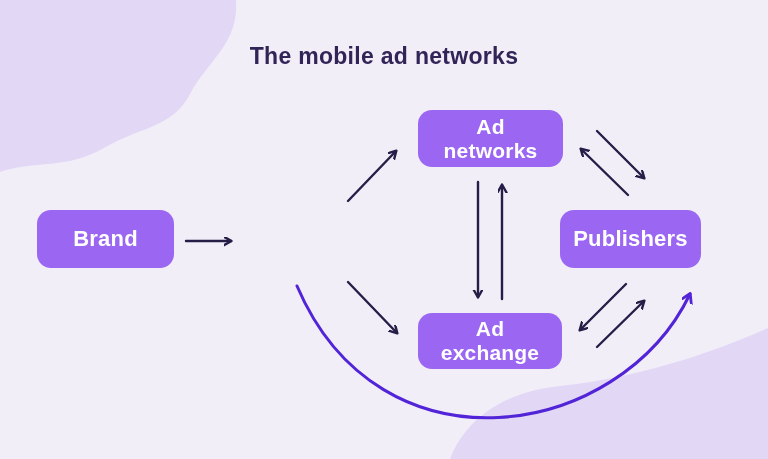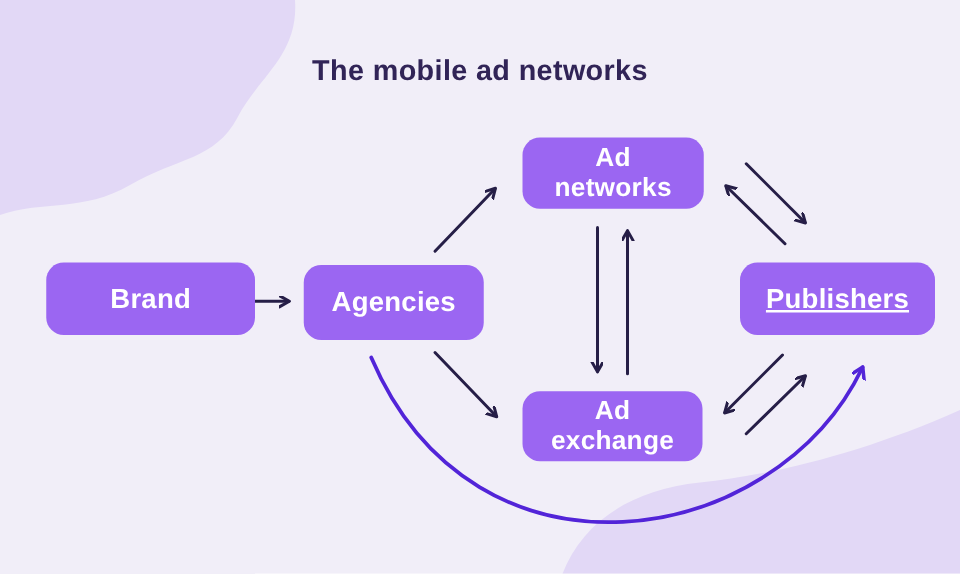--- a/index.html
+++ b/index.html
@@ -36,27 +36,27 @@
     background:var(--node);
     color:var(--node-text);
     border-radius:14px;
     font-weight:700;
     font-size:22px;
     text-align:center;
     line-height:1.12;
     letter-spacing:.2px;
   }
   .node .lbl{display:block;}
-  .node-brand{left:37px;top:210px;width:167px;height:58px;}
+  .node-brand{left:37px;top:210px;width:137px;height:58px;}
   .node-agencies{left:243px;top:212px;width:144px;height:60px;}
   .node-ad-networks{left:418px;top:110px;width:145px;height:57px;font-size:21px;}
   .node-ad-networks .lbl{max-width:108px;}
   .node-ad-exchange{left:418px;top:313px;width:144px;height:56px;font-size:21px;}
   .node-ad-exchange .lbl{max-width:108px;}
-  .node-publishers{left:592px;top:210px;width:156px;height:58px;text-decoration:underline;}
+  .node-publishers{left:560px;top:210px;width:141px;height:58px;}
   .edge{stroke:var(--arrow);stroke-width:2.4;fill:none;stroke-linecap:round;}
   .edge-head{stroke:var(--arrow);stroke-width:2.4;fill:none;stroke-linecap:round;stroke-linejoin:round;}
   .flow{stroke:var(--flow-arrow);stroke-width:3;fill:none;stroke-linecap:round;}
   .flow-head{stroke:var(--flow-arrow);stroke-width:2.8;fill:none;stroke-linecap:round;stroke-linejoin:round;}
 </style>
 </head>
 <body>
 
 <div class="canvas">
 
@@ -92,23 +92,20 @@
     <path class="edge" d="M626,284 L580,330" marker-end="url(#headDark)"></path>
     <path class="edge" d="M597,347 L644,301" marker-end="url(#headDark)"></path>
 
     <path class="flow" d="M297,286 C380,480 620,440 690,294" marker-end="url(#headFlow)"></path>
   </svg>
 
   <div class="node node-brand">
     <span class="lbl">Brand</span>
   </div>
 
-  <div class="node node-agencies">
-    <span class="lbl">Agencies</span>
-  </div>
 
   <div class="node node-ad-exchange">
     <span class="lbl">Ad exchange</span>
   </div>
 
   <div class="node node-ad-networks">
     <span class="lbl">Ad networks</span>
   </div>
 
   <div class="node node-publishers">

